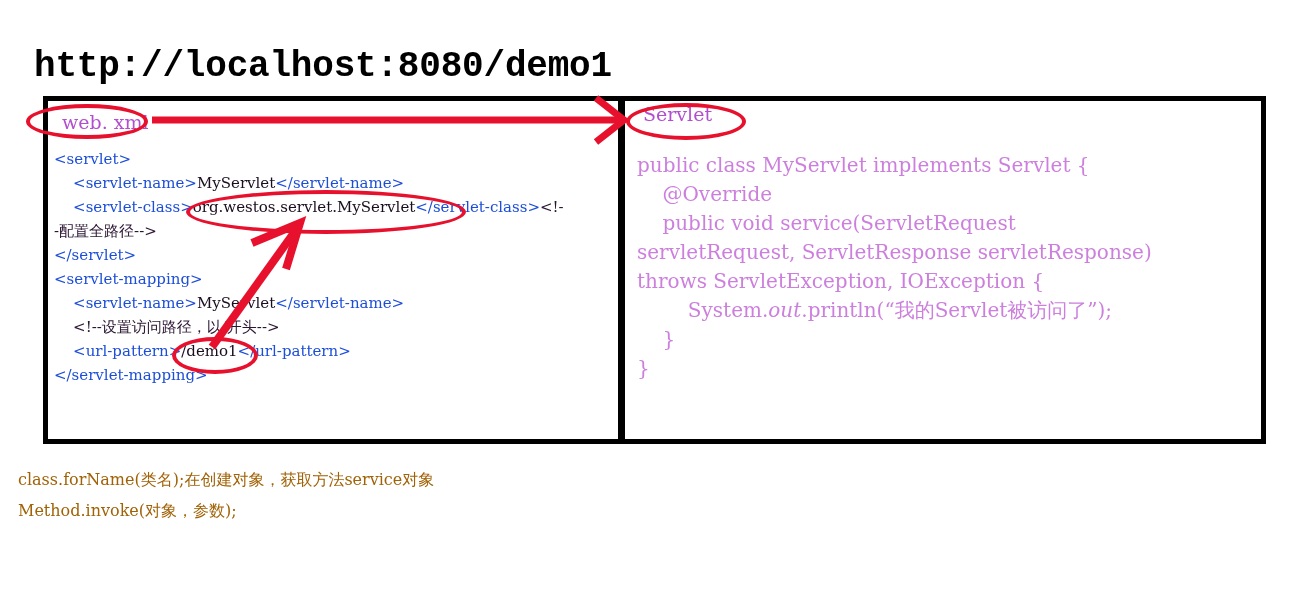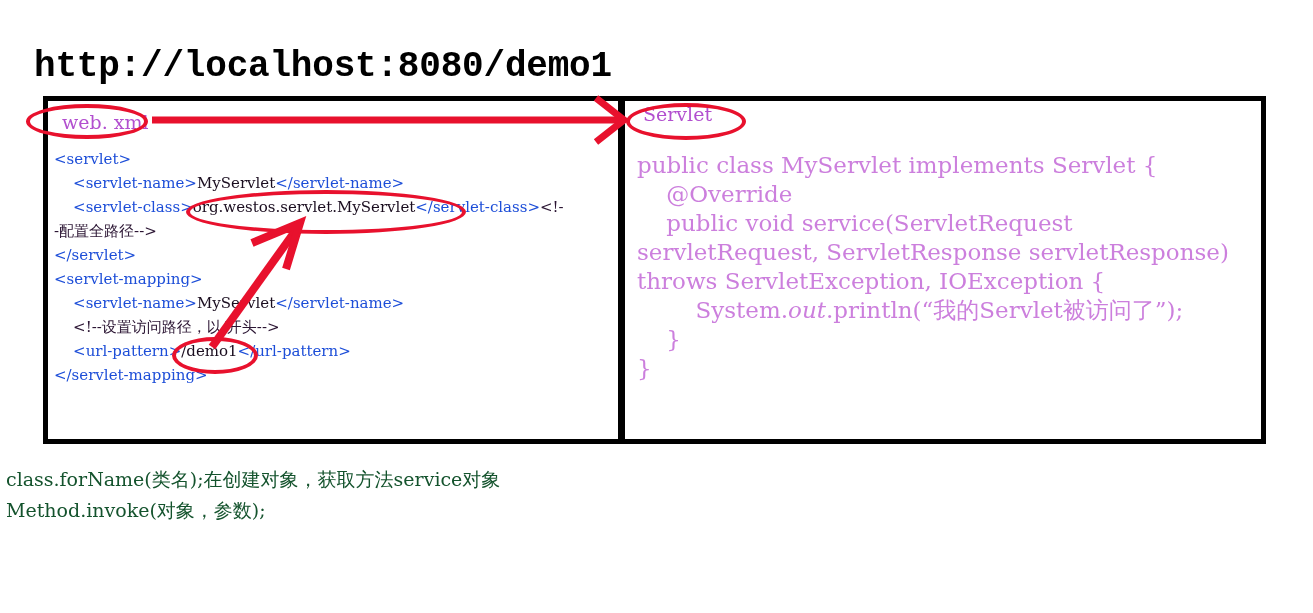--- a/index.html
+++ b/index.html
@@ -70,21 +70,21 @@
     top: 46px;
     width: 512px;
     font-size: 15px;
     line-height: 24px;
     color: #d07fe0;
   }
   #java-code {
     top: 50px;
     left: 12px;
     width: 620px;
-    font-size: 23px;
+    font-size: 20px;
     line-height: 29px;
     color: #cc7fdd;
   }
   #java-code .ital { font-style: italic; }
 
   .tag   { color: #1d4ed8; }
   .val   { color: #1a0d1f; }
   .cmt   { color: #2b1533; }
 
   
@@ -115,26 +115,26 @@
     left: 190px;
     top: 215px;
     width: 140px;
     height: 140px;
     pointer-events: none;
   }
 
   
   #notes {
     position: absolute;
-    left: 6px;
+    left: 18px;
     top: 464px;
     font-family: "DejaVu Serif", serif;
-    font-size: 19px;
+    font-size: 16px;
     line-height: 31px;
-    color: #14532d;
+    color: #a16207;
     white-space: pre-wrap;
   }
 </style>
 </head>
 <body>
 
 <div id="page-title">http://localhost:8080/demo1</div>
 
 <div class="code-panel" id="xml-panel">
   <div class="panel-label" id="xml-label">web. xml</div>

